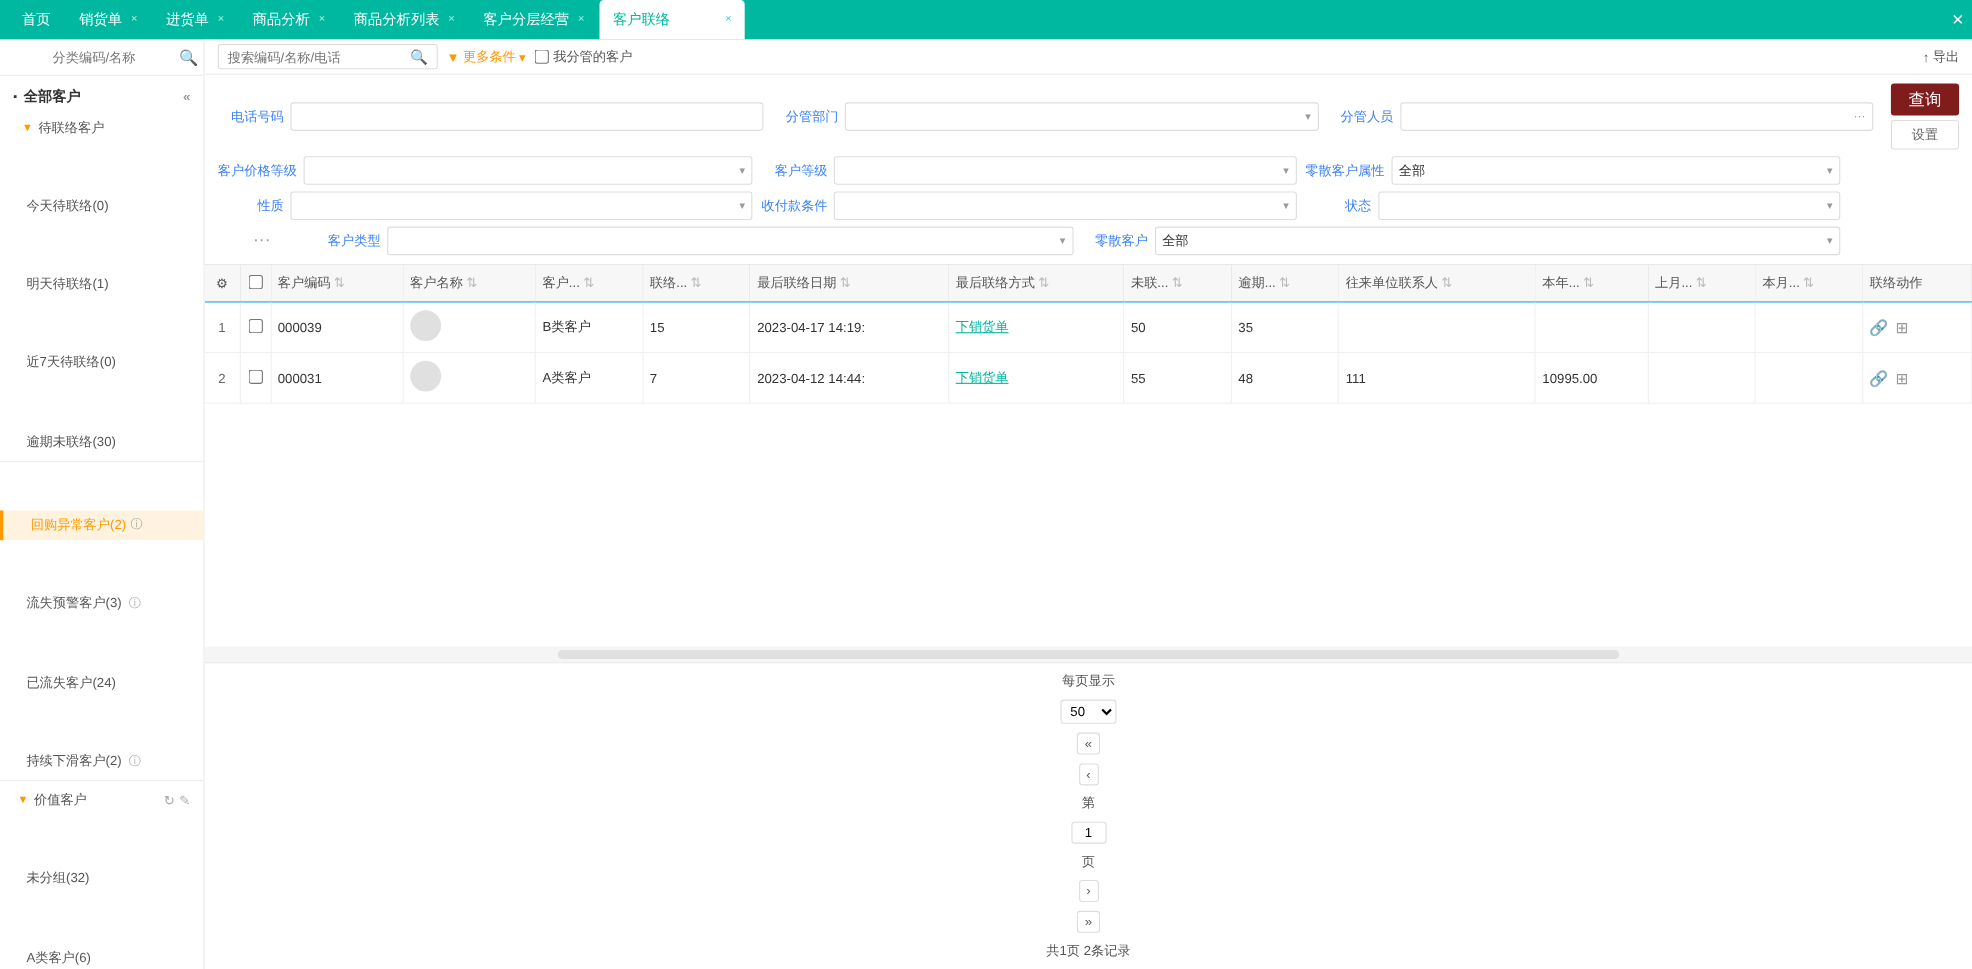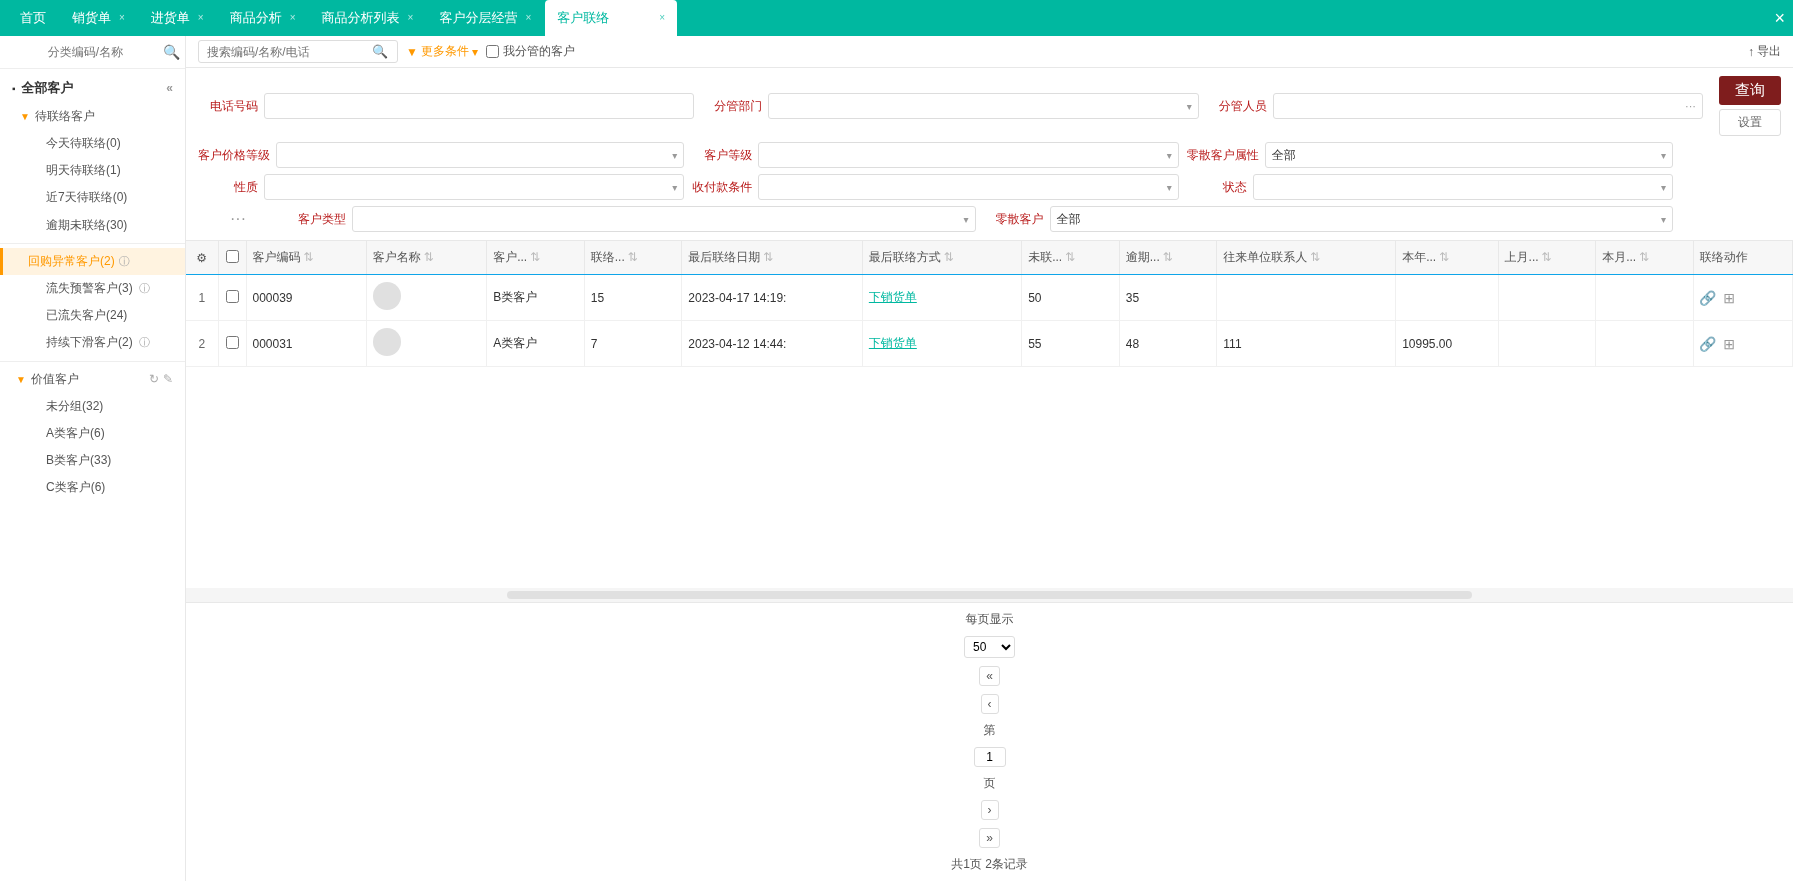--- a/index.html
+++ b/index.html
@@ -46,22 +46,23 @@
     }
     .sidebar-section-header .collapse-icon { margin-right: 6px; font-size: 10px; }
     .sidebar-section-header .expand-btn { margin-left: auto; color: #999; font-size: 12px; }
 
     .sidebar-group-label {
       display: flex; align-items: center; padding: 5px 12px 5px 20px;
       color: #555; cursor: pointer; font-size: 12px;
     }
     .sidebar-group-label .tri { margin-right: 5px; color: #f90; font-size: 10px; }
     .sidebar-item {
-      padding: 4px 12px 4px 46px; color: #555; cursor: pointer; font-size: 12px;
+      padding: 4px 12px 4px 24px; color: #555; cursor: pointer; font-size: 12px;
       line-height: 1.6;
+      margin-top: 44px;
     }
 
     .sidebar-divider { border: none; border-top: 1px solid #eee; margin: 4px 0; }
 
     .sidebar-value-group {
       display: flex; align-items: center; padding: 5px 12px 5px 16px;
       color: #555; font-size: 12px; cursor: pointer;
     }
     .sidebar-value-group .tri { margin-right: 5px; color: #f90; font-size: 10px; }
     .sidebar-value-group .edit-icons { margin-left: auto; display: flex; gap: 4px; color: #aaa; }
@@ -97,21 +98,21 @@
     .adv-filter {
       background: #fff; border-bottom: 1px solid #e8e8e8; padding: 8px 12px;
     }
     .adv-filter-row {
       display: flex; align-items: center; gap: 8px; margin-bottom: 6px;
     }
     .adv-filter-row:last-child { margin-bottom: 0; }
     .filter-cell {
       display: flex; align-items: center; flex: 1;
     }
-    .filter-cell label { white-space: nowrap; color: #b91c1c; font-size: 12px; margin-right: 6px; min-width: 60px; text-align: right; }
+    .filter-cell label { white-space: nowrap; color: #3b82f6; font-size: 12px; margin-right: 6px; min-width: 60px; text-align: right; }
     .filter-select {
       flex: 1; border: 1px solid #ddd; border-radius: 3px; padding: 3px 6px;
       font-size: 12px; display: flex; align-items: center; justify-content: space-between;
       cursor: pointer; background: #fff; min-height: 26px;
     }
     .filter-select .arrow { color: #999; font-size: 10px; }
     .filter-input {
       flex: 1; border: 1px solid #ddd; border-radius: 3px; padding: 3px 6px;
       font-size: 12px; outline: none; min-height: 26px;
     }

